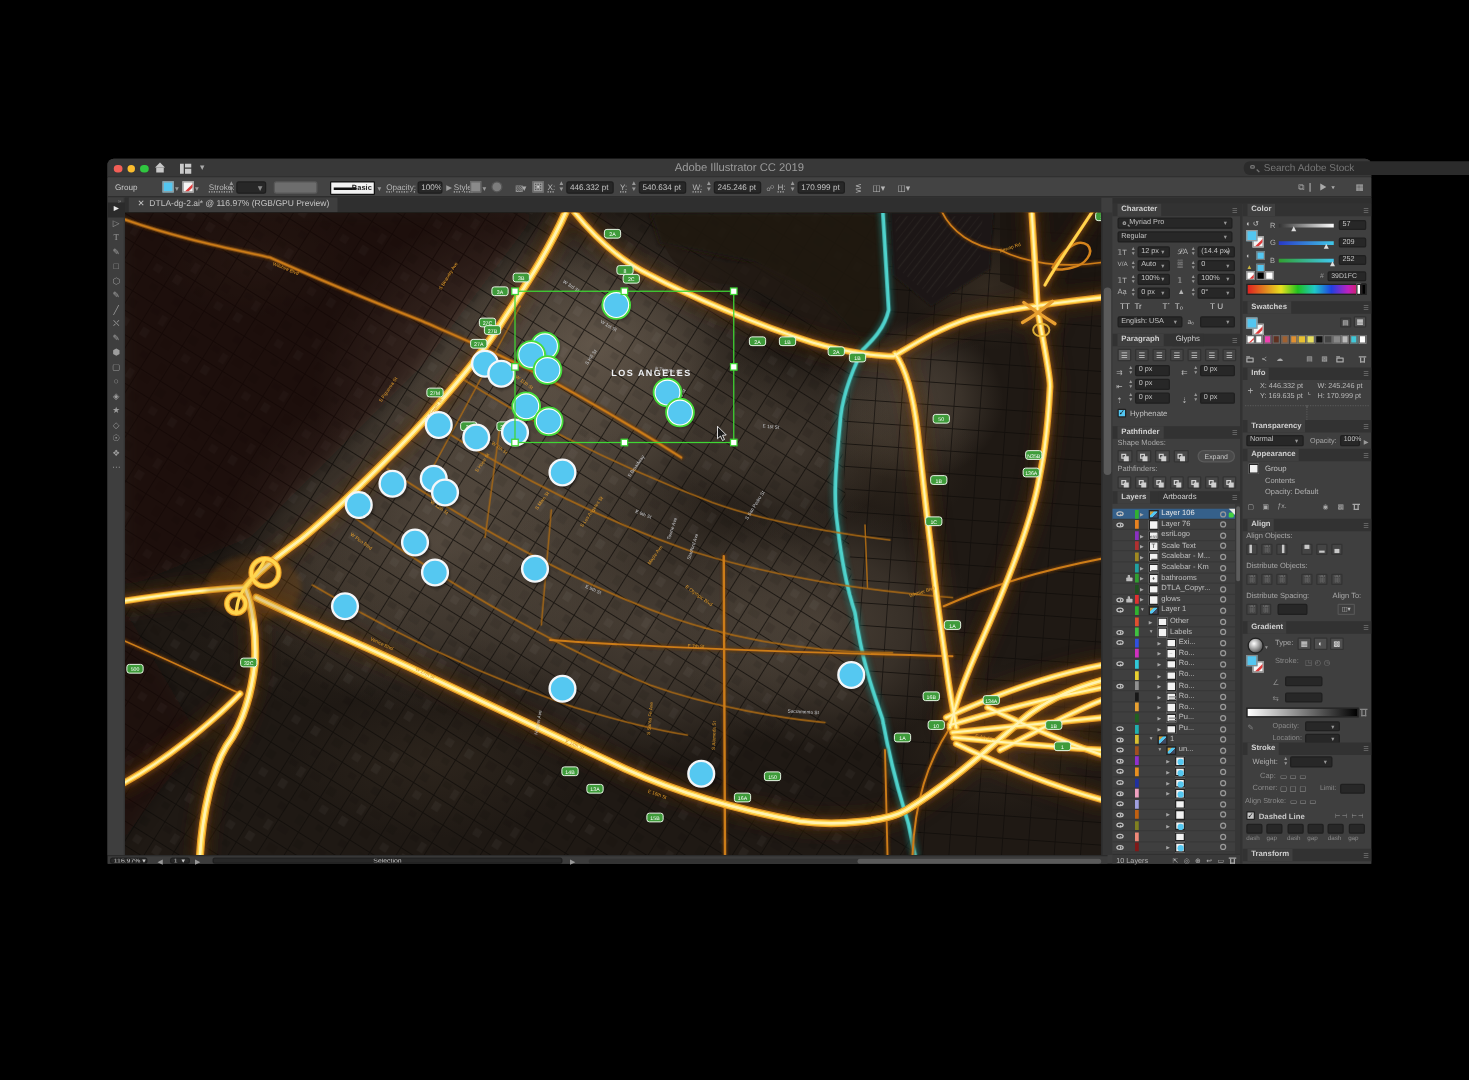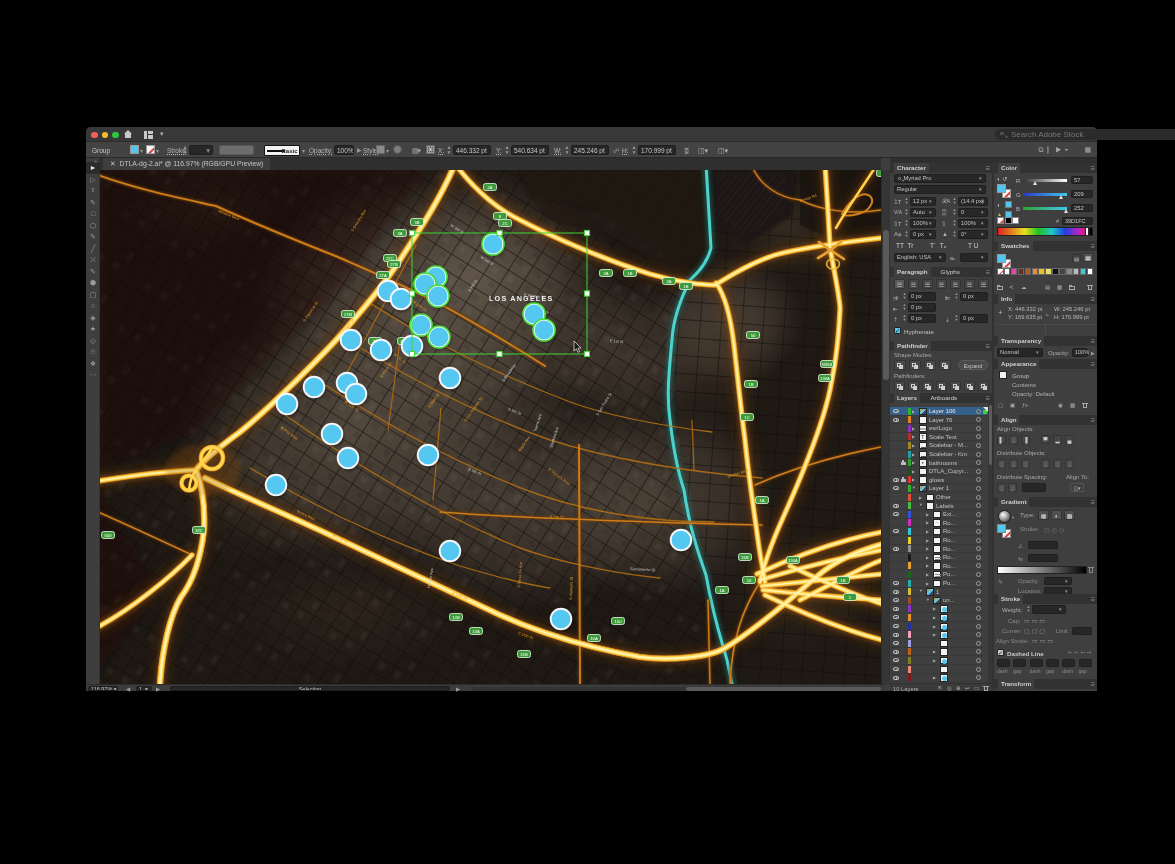--- a/index.html
+++ b/index.html
@@ -37,20 +37,21 @@
     <div style="position:absolute;left:37px;top:3px;width:9px;height:9px;">
       <span style="position:absolute;left:0.5px;top:0;width:0;height:0;border-left:4px solid transparent;border-right:4px solid transparent;border-bottom:4px solid #c9c9c9;"></span>
       <span style="position:absolute;left:1.5px;top:4px;width:6px;height:4px;background:#c9c9c9;"></span>
     </div>
     <div style="position:absolute;left:58px;top:3.5px;width:9px;height:8px;">
       <span style="position:absolute;left:0;top:0;width:3px;height:8px;background:#c9c9c9;"></span>
       <span style="position:absolute;left:4px;top:0;width:5px;height:3.5px;background:#c9c9c9;"></span>
       <span style="position:absolute;left:4px;top:4.5px;width:5px;height:3.5px;background:#c9c9c9;"></span>
     </div>
     <div style="position:absolute;left:74px;top:3px;color:#aaa;font-size:7px;">▾</div>
+    <div id="title">Adobe Illustrator CC 2019</div>
     <div id="search"><span style="position:absolute;left:5px;top:2.5px;width:3.5px;height:3.5px;border:1px solid #777;border-radius:50%;"></span><span style="position:absolute;left:9.5px;top:7px;width:2.5px;height:1px;background:#777;transform:rotate(45deg);"></span>Search Adobe Stock</div>
   </div>
   <div id="ctrl">
     <div class="cl" style="left:6px;color:#c9c9c9;">Group</div>
     <div style="position:absolute;left:44px;top:3px;width:9px;height:9px;background:#53c6f0;border:1px solid #999;"></div>
     <div style="position:absolute;left:54px;top:5px;color:#999;font-size:6px;">▾</div>
     <div style="position:absolute;left:60px;top:3px;width:9px;height:9px;background:#f5f5f5;border:1px solid #999;overflow:hidden;">
         <div style="position:absolute;left:-2px;top:3.5px;width:13px;height:1.8px;background:#e03c3c;transform:rotate(-45deg);"></div>
       </div>
     <div style="position:absolute;left:70px;top:5px;color:#999;font-size:6px;">▾</div>

